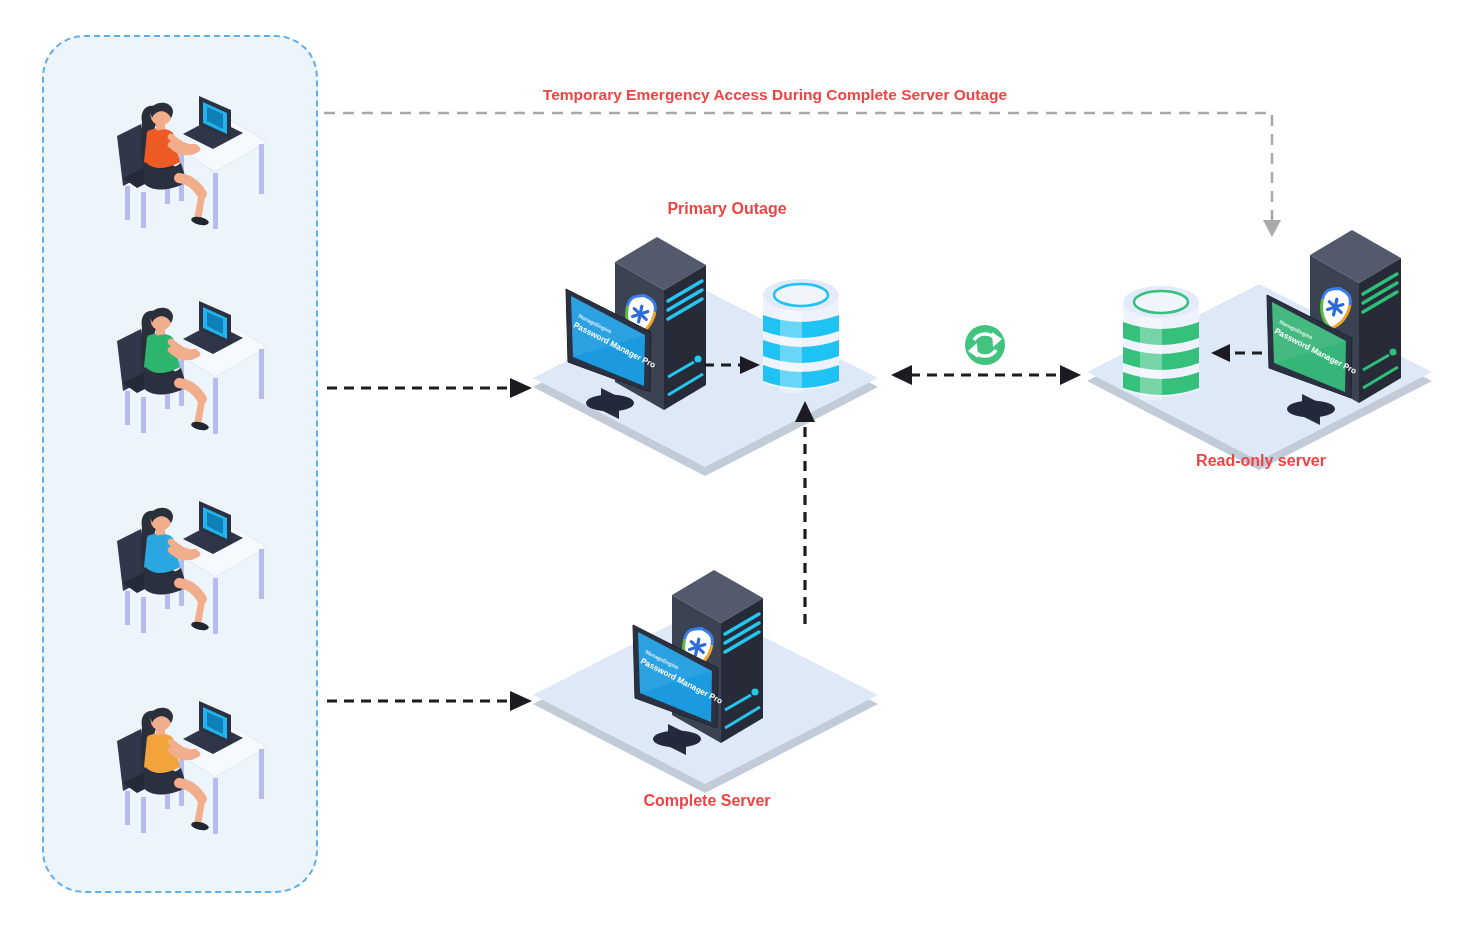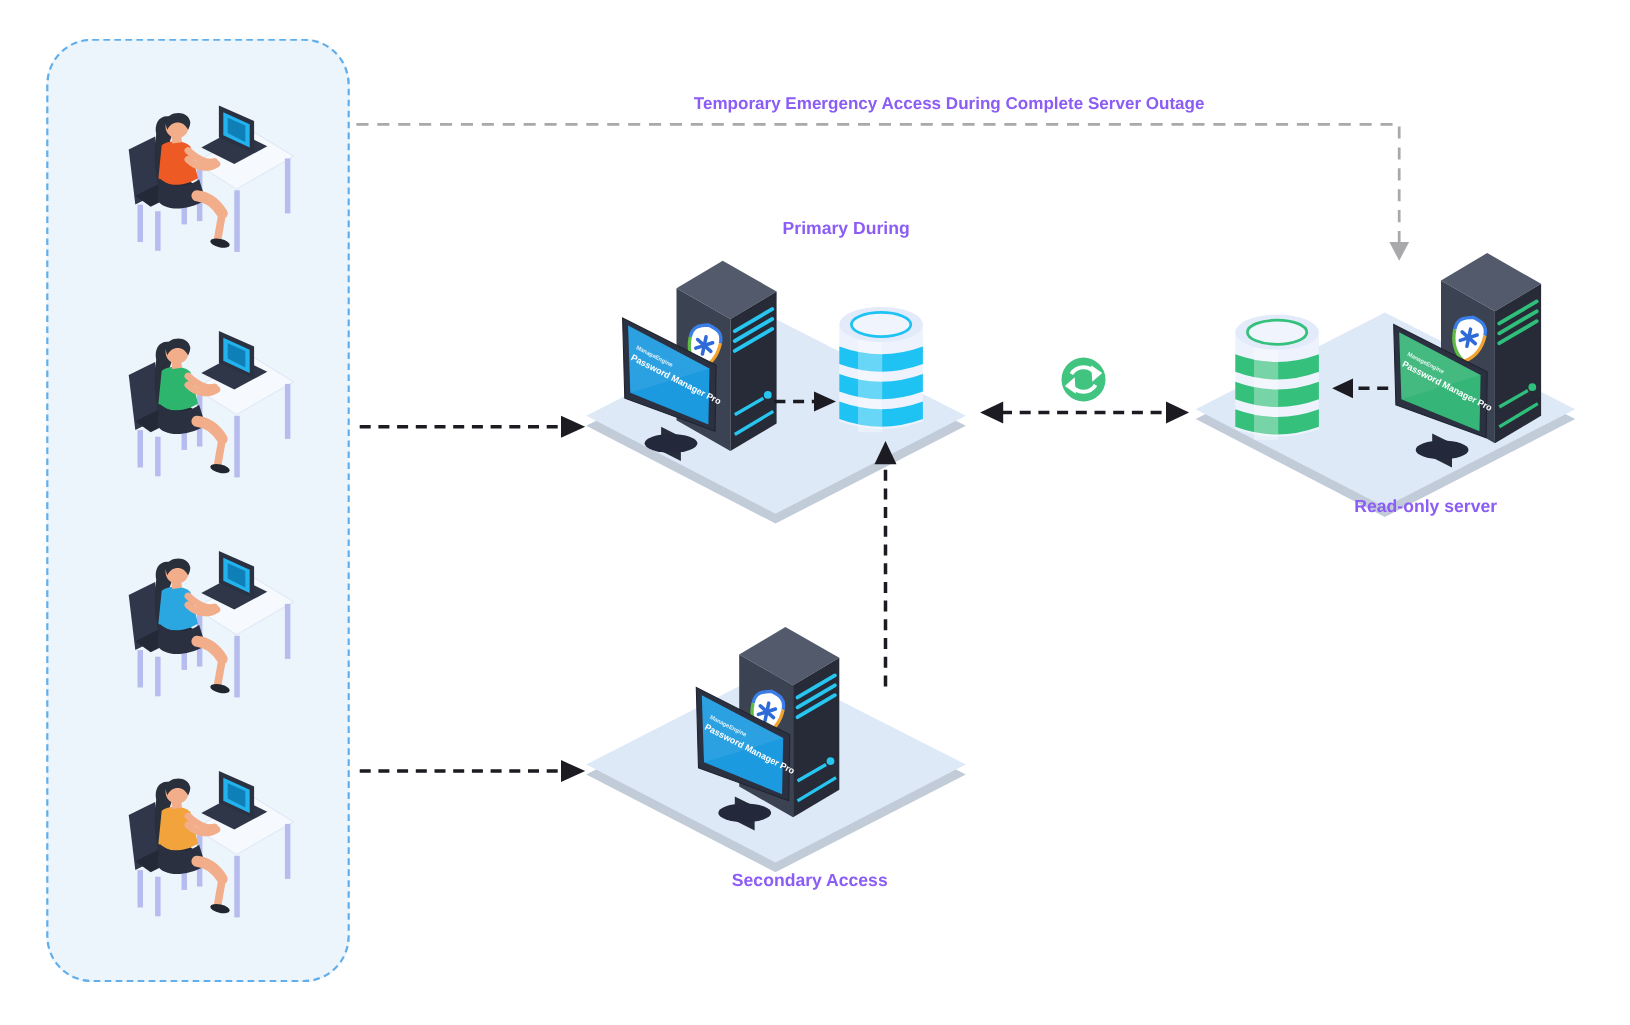--- a/index.html
+++ b/index.html
@@ -2,21 +2,21 @@
 <html><head>
 <meta charset="utf-8">
 <style>
   html,body{margin:0;padding:0;background:#fff;}
   .canvas{position:relative;width:1482px;height:932px;background:#ffffff;
     font-family:"Liberation Sans",sans-serif;overflow:hidden;}
   .users-panel{position:absolute;left:42px;top:35px;width:276px;height:858px;
     box-sizing:border-box;border:2.5px dashed var(--pb,#61aeea);border-radius:42px;
     background:var(--pbg,#edf5fc);}
   .gfx{position:absolute;left:0;top:0;width:1482px;height:932px;pointer-events:none;}
-  .lbl{position:absolute;font-weight:700;color:#8b5cf6;text-align:right;font-size:16px;}
+  .lbl{position:absolute;font-weight:700;color:#ef4444;text-align:center;font-size:16px;}
   .lbl-top{left:455px;top:86px;width:640px;font-size:15.5px;}
   .lbl-primary{left:627px;top:200px;width:200px;}
   .lbl-secondary{left:607px;top:792px;width:200px;}
   .lbl-readonly{left:1161px;top:452px;width:200px;}
 </style>
 </head>
 <body>
 
 <div class="canvas">
 
@@ -170,16 +170,16 @@
     <g>
       <circle cx="985" cy="345" r="20" fill="var(--sync,#41c47f)"></circle>
       <path d="M974,340 A13,13 0 0 1 996,340" fill="none" stroke="#ffffff" stroke-width="3.6"></path>
       <polygon points="992,332 1002,339 993,347" fill="#ffffff"></polygon>
       <path d="M996,350 A13,13 0 0 1 974,350" fill="none" stroke="#ffffff" stroke-width="3.6"></path>
       <polygon points="978,358 968,351 977,343" fill="#ffffff"></polygon>
     </g>
   </svg>
 
   <div class="lbl lbl-top">Temporary Emergency Access During Complete Server Outage</div>
-  <div class="lbl lbl-primary">Primary During</div>
-  <div class="lbl lbl-secondary">Secondary Access</div>
+  <div class="lbl lbl-primary">Primary Outage</div>
+  <div class="lbl lbl-secondary">Complete Server</div>
   <div class="lbl lbl-readonly">Read-only server</div>
 </div>
 
 </body></html>

